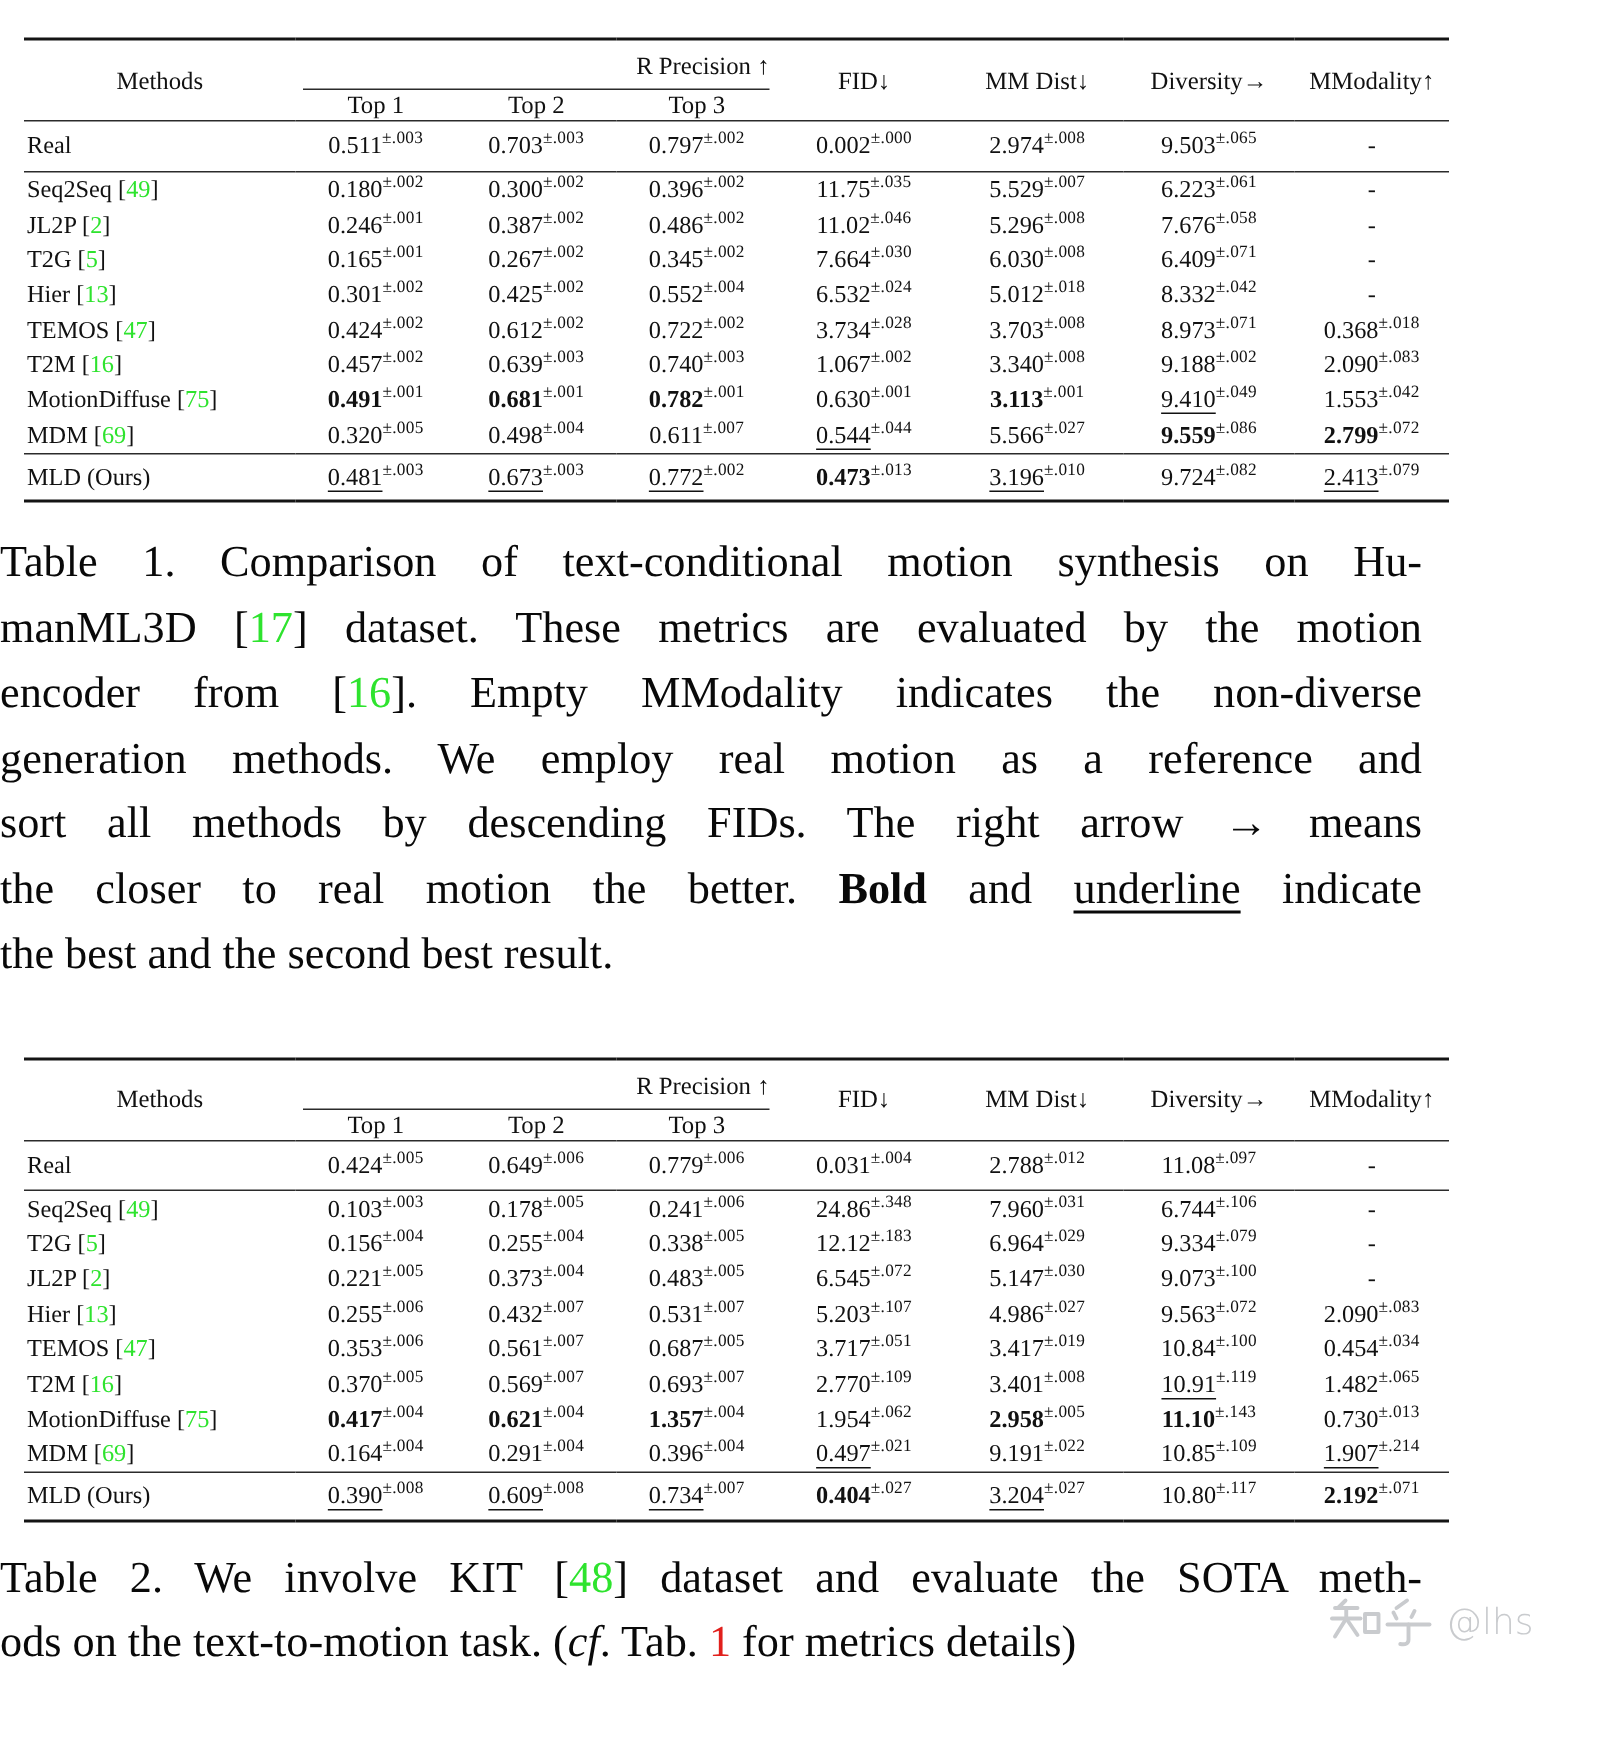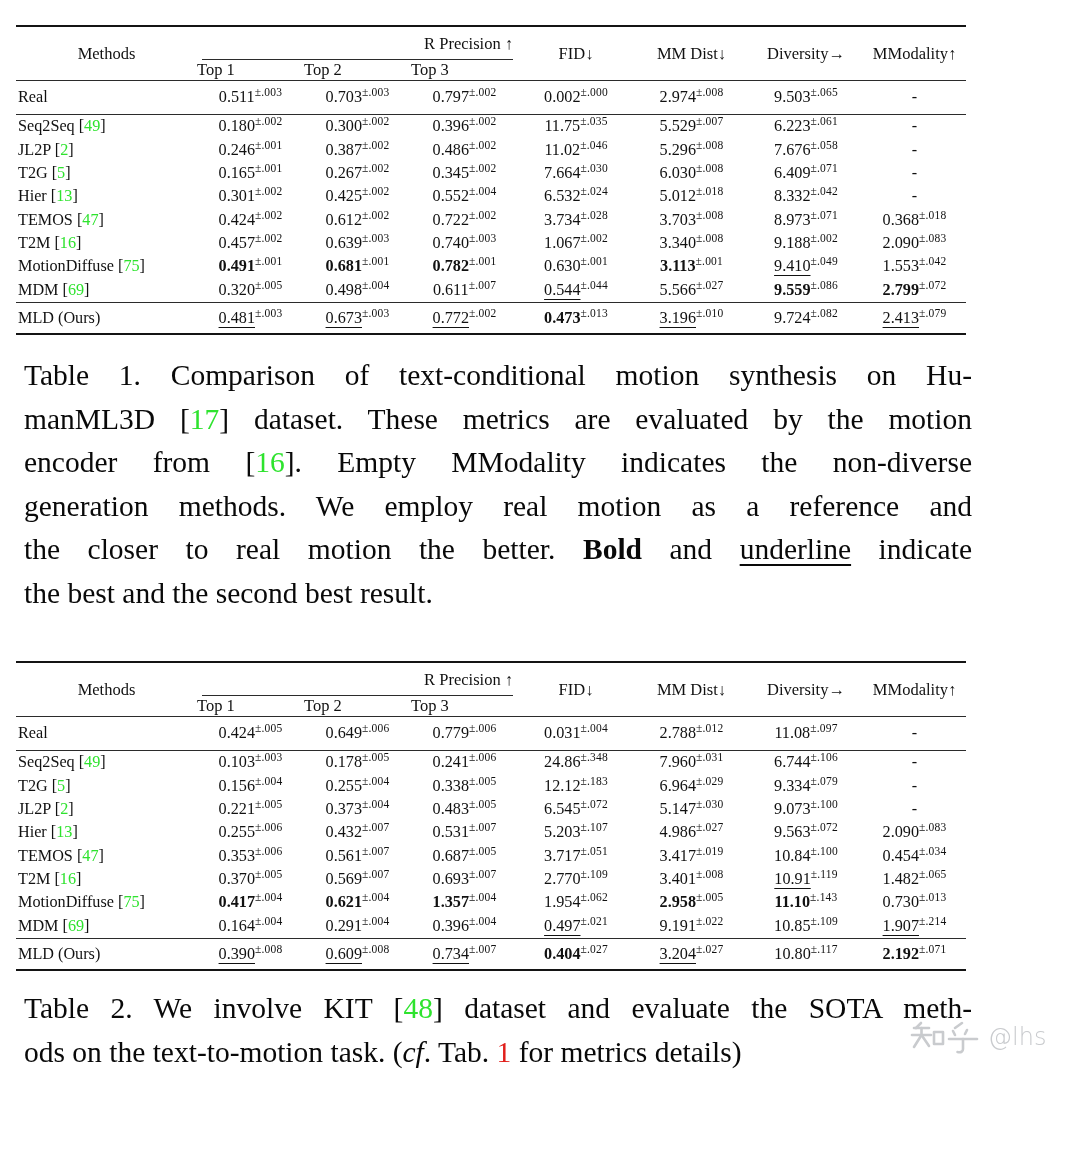--- a/index.html
+++ b/index.html
@@ -19,39 +19,39 @@
   }
   table.results#table1{margin-top:25px;}
   table.results#table2{margin-top:46px;}
   .results th{font-weight:400;font-size:16.5px;line-height:20px;padding:0;}
   .th-methods{text-align:center;vertical-align:middle;padding-left:2px;}
   .th-group div{
     text-align:right;padding:7px 0 5px;margin:0 5px;
     border-bottom:1.3px solid var(--rule-mid);
   }
   .th-metric{text-align:center;vertical-align:middle;}
-  .th-sub{text-align:left;padding:4px 0 7px;}
+  .th-sub{text-align:center;padding:4px 0 7px;}
   .results thead{border-bottom:1.5px solid var(--rule-mid);}
   .results tbody+tbody{border-top:1.5px solid var(--rule-mid);}
   .results td{
     font-size:16.2px;line-height:20px;text-align:center;padding:1.7px 0;
   }
   .results .td-method{text-align:left;padding-left:2px;white-space:nowrap;}
   .sec-0 td{padding:6px 0 6.5px;}
   .sec-2 td{padding:5px 0 5.5px;}
   .v-b{font-weight:700;}
   .v-u{text-decoration:underline;text-underline-offset:3.5px;}
   sup.err{font-size:11.5px;line-height:0;letter-spacing:.2px;}
   .seg-g{color:var(--green);}
   .seg-r{color:var(--red);}
   .seg-b{font-weight:700;}
   .seg-u{text-decoration:underline;text-underline-offset:5px;}
   .seg-i{font-style:italic;}
   
-  .caption{width:948px;margin-left:24px;font-size:29.5px;color:#090909;}
+  .caption{width:948px;margin-left:0;font-size:29.5px;color:#090909;}
   #caption1{margin-top:19px;}
   #caption2{margin-top:16px;position:relative;}
   .cap-line{
     line-height:43.5px;text-align:justify;text-align-last:justify;text-justify:inter-word;
   }
   .cap-line.cap-last{text-align:left;text-align-last:left;}
   
   .watermark{
     position:absolute;left:886px;top:33px;display:flex;align-items:center;gap:8px;
     color:var(--wm);white-space:nowrap;
@@ -196,20 +196,21 @@
         <td class="td-val"><span class="v-u">2.413</span><sup class="err">±.079</sup></td>
       </tr>
     </tbody>
   </table>
 
 <div class="caption" id="caption1">
     <div class="cap-line"><span class="seg-n">Table 1. Comparison of text-conditional motion synthesis on Hu-</span></div>
     <div class="cap-line"><span class="seg-n">manML3D [</span><span class="seg-g">17</span><span class="seg-n">] dataset. These metrics are evaluated by the motion</span></div>
     <div class="cap-line"><span class="seg-n">encoder from [</span><span class="seg-g">16</span><span class="seg-n">]. Empty MModality indicates the non-diverse</span></div>
     <div class="cap-line"><span class="seg-n">generation methods. We employ real motion as a reference and</span></div>
+    <div class="cap-line"><span class="seg-n">sort all methods by descending FIDs. The right arrow → means</span></div>
     <div class="cap-line"><span class="seg-n">the closer to real motion the better. </span><span class="seg-b">Bold</span><span class="seg-n"> and </span><span class="seg-u">underline</span><span class="seg-n"> indicate</span></div>
     <div class="cap-line cap-last"><span class="seg-n">the best and the second best result.</span></div>
   </div>
 
 <table class="results" id="table2">
     <colgroup>
       <col style="width: 181px;">
       <col style="width: 107px;">
       <col style="width: 107px;">
       <col style="width: 107px;">

